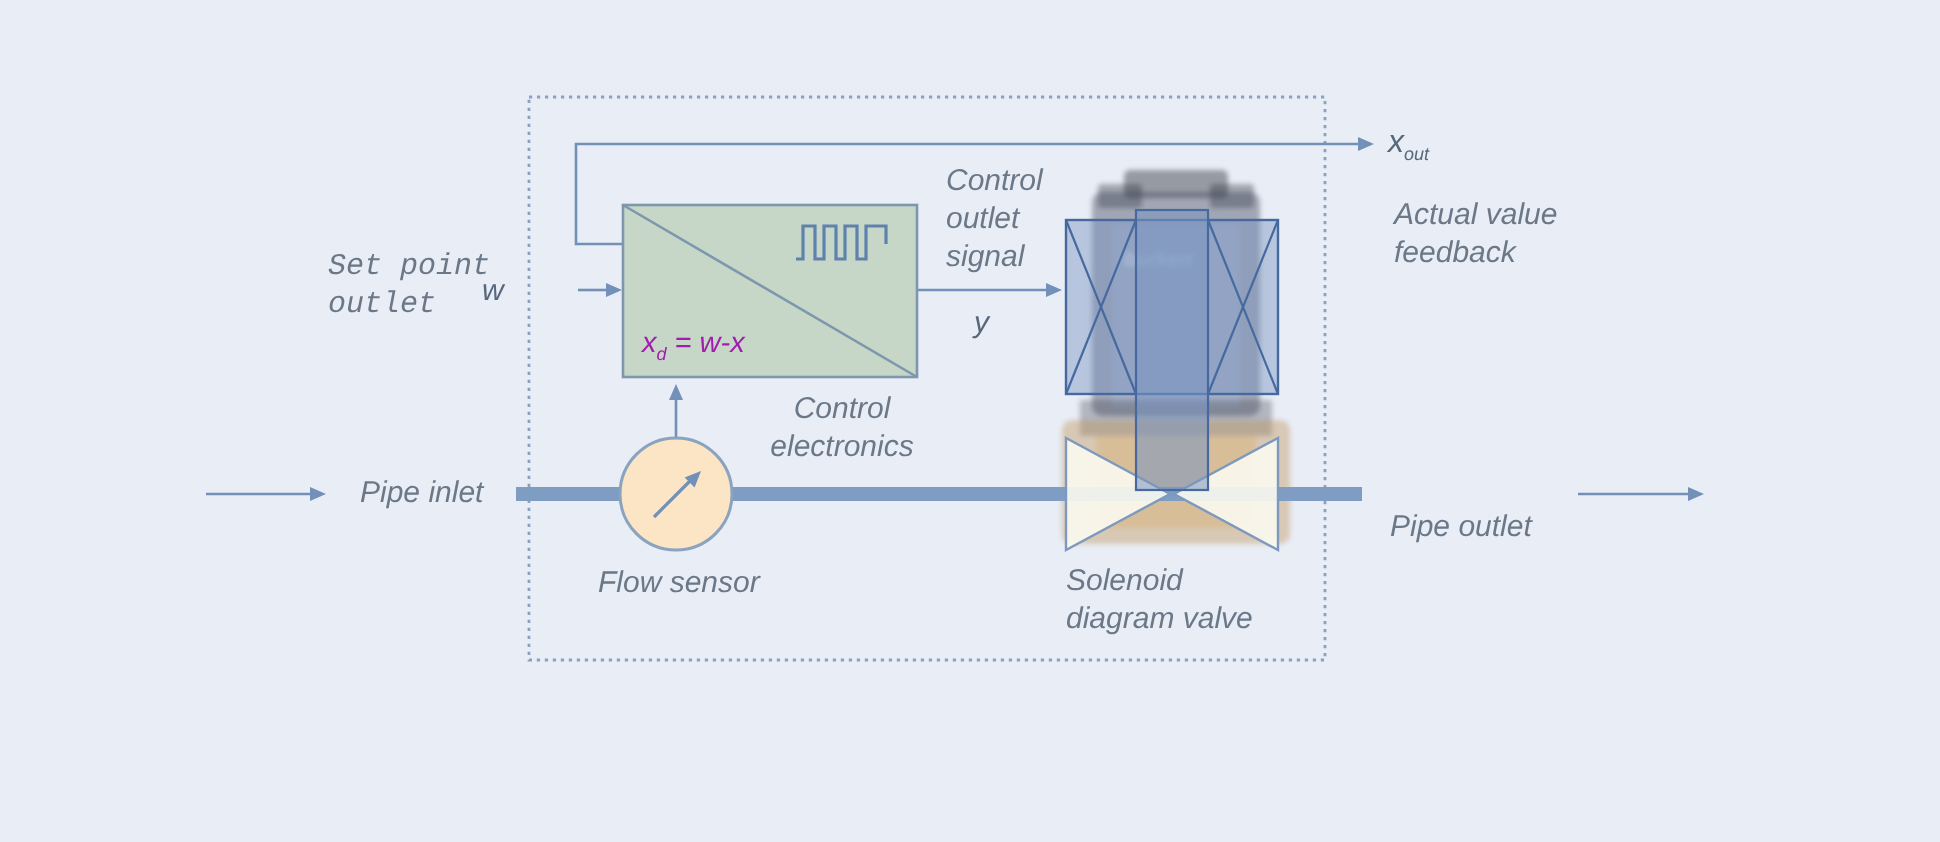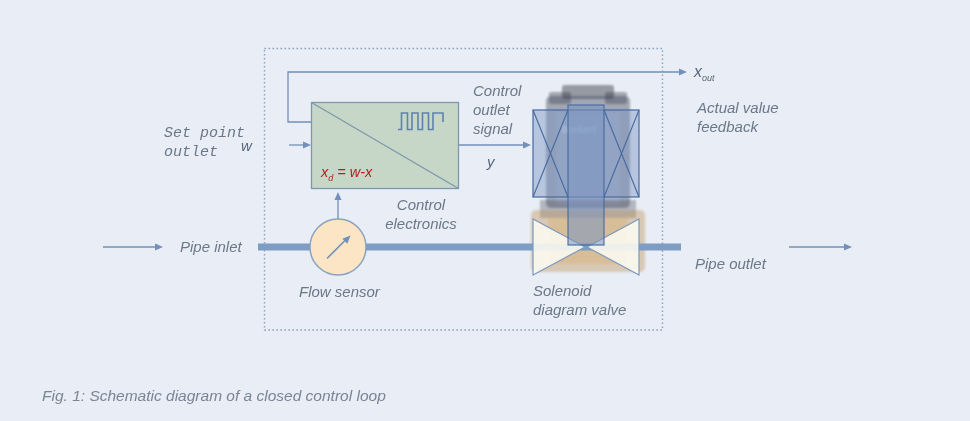--- a/index.html
+++ b/index.html
@@ -5,21 +5,21 @@
   html,body{margin:0;padding:0;background:#e9edf6;}
   .stage{
     position:relative;width:970px;height:421px;background:#e9edf6;overflow:hidden;
     font-family:"Liberation Sans",sans-serif;font-style:italic;color:#6b7888;
   }
   svg{position:absolute;left:0;top:0;}
   .lbl{position:absolute;font-size:15px;line-height:19px;white-space:nowrap;}
   .lbl .line{display:block;}
   .var{color:#57677c;}
   .sub{font-size:9px;vertical-align:-4px;}
-  .formula{position:absolute;left:321px;top:164px;font-size:14.5px;color:#b91c1c;}
+  .formula{position:absolute;left:321px;top:164px;font-size:14.5px;color:#a21caf;}
   .caption{position:absolute;left:42px;top:387px;font-size:15.5px;color:#7a8595;}
   .ce{ text-align:center; }
 </style>
 </head>
 <body>
 
 <div class="stage">
 
   <svg width="970" height="421" viewBox="0 0 970 421">
 
@@ -114,15 +114,14 @@
   <div class="lbl" style="left:533px;top:281px;font-style:italic;">
     <span class="line">Solenoid</span>
     <span class="line">diagram valve</span>
   </div>
 
   <div class="formula">
     <span>x</span><span class="sub">d</span>
     <span>= w-x</span>
   </div>
 
-  <div class="caption">Fig. 1: Schematic diagram of a closed control loop</div>
 
 </div>
 
 </body></html>

